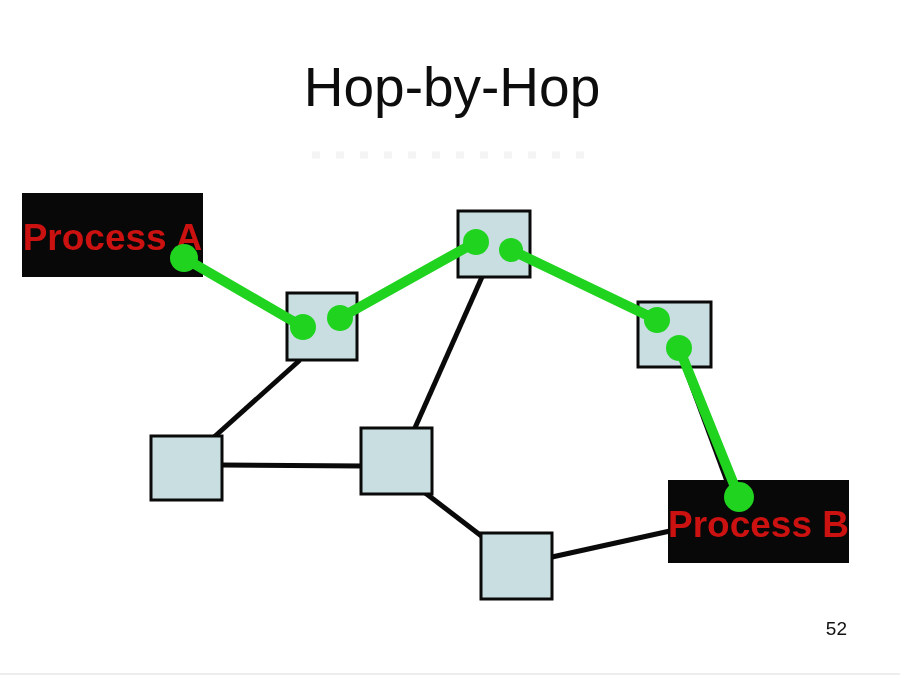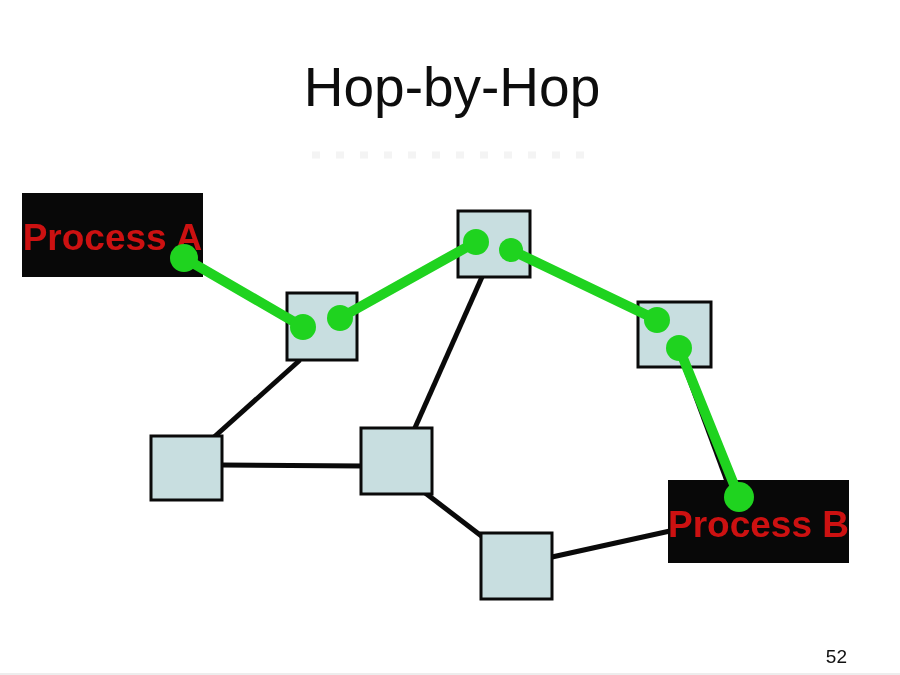--- a/index.html
+++ b/index.html
@@ -25,21 +25,20 @@
     font-weight: 400;
     color: #0d0d0d;
     letter-spacing: 0px;
   }
   .page-number {
     position: absolute;
     top: 618px;
     right: 53px;
     font-size: 19px;
     color: #111111;
-    margin-top: 28px;
   }
   #diagram {
     position: absolute;
     top: 0;
     left: 0;
   }
   #diagram text {
     font-family: "Liberation Sans", sans-serif;
     font-weight: bold;
     font-size: 37px;

